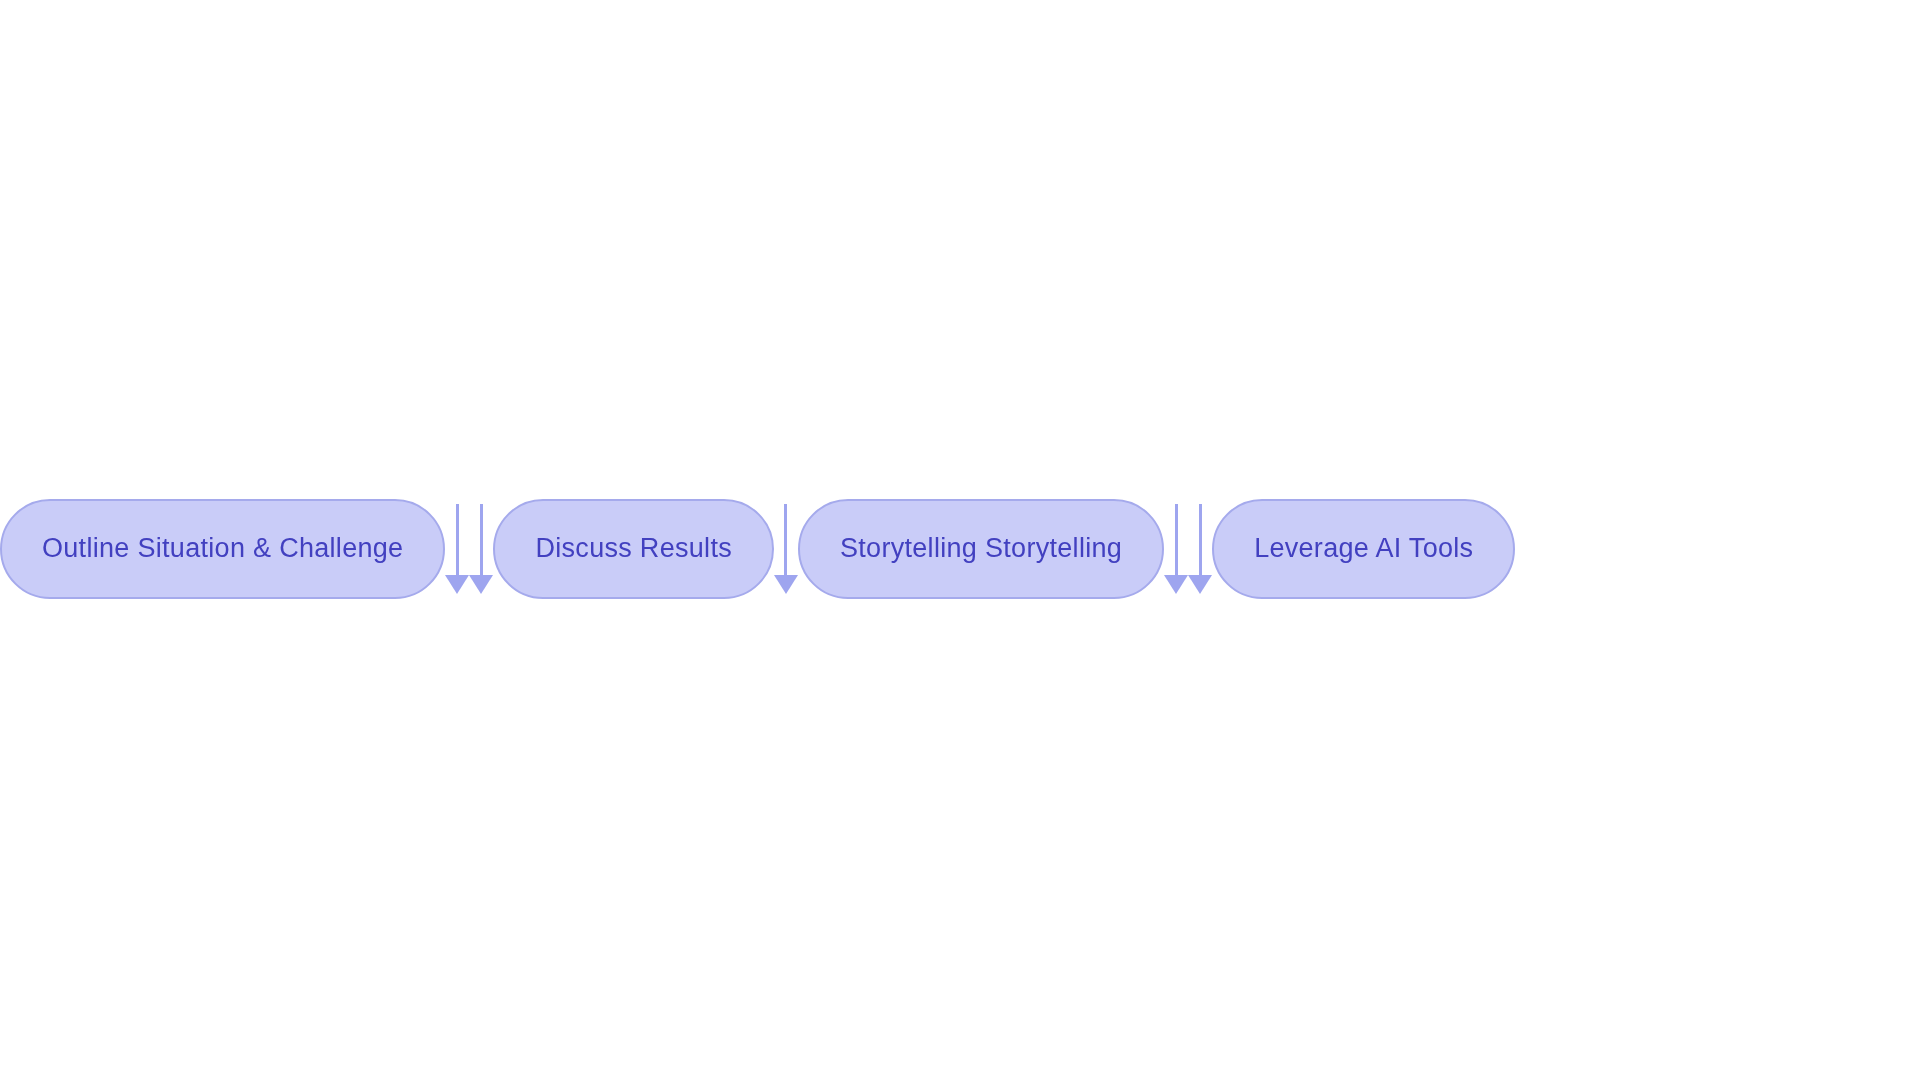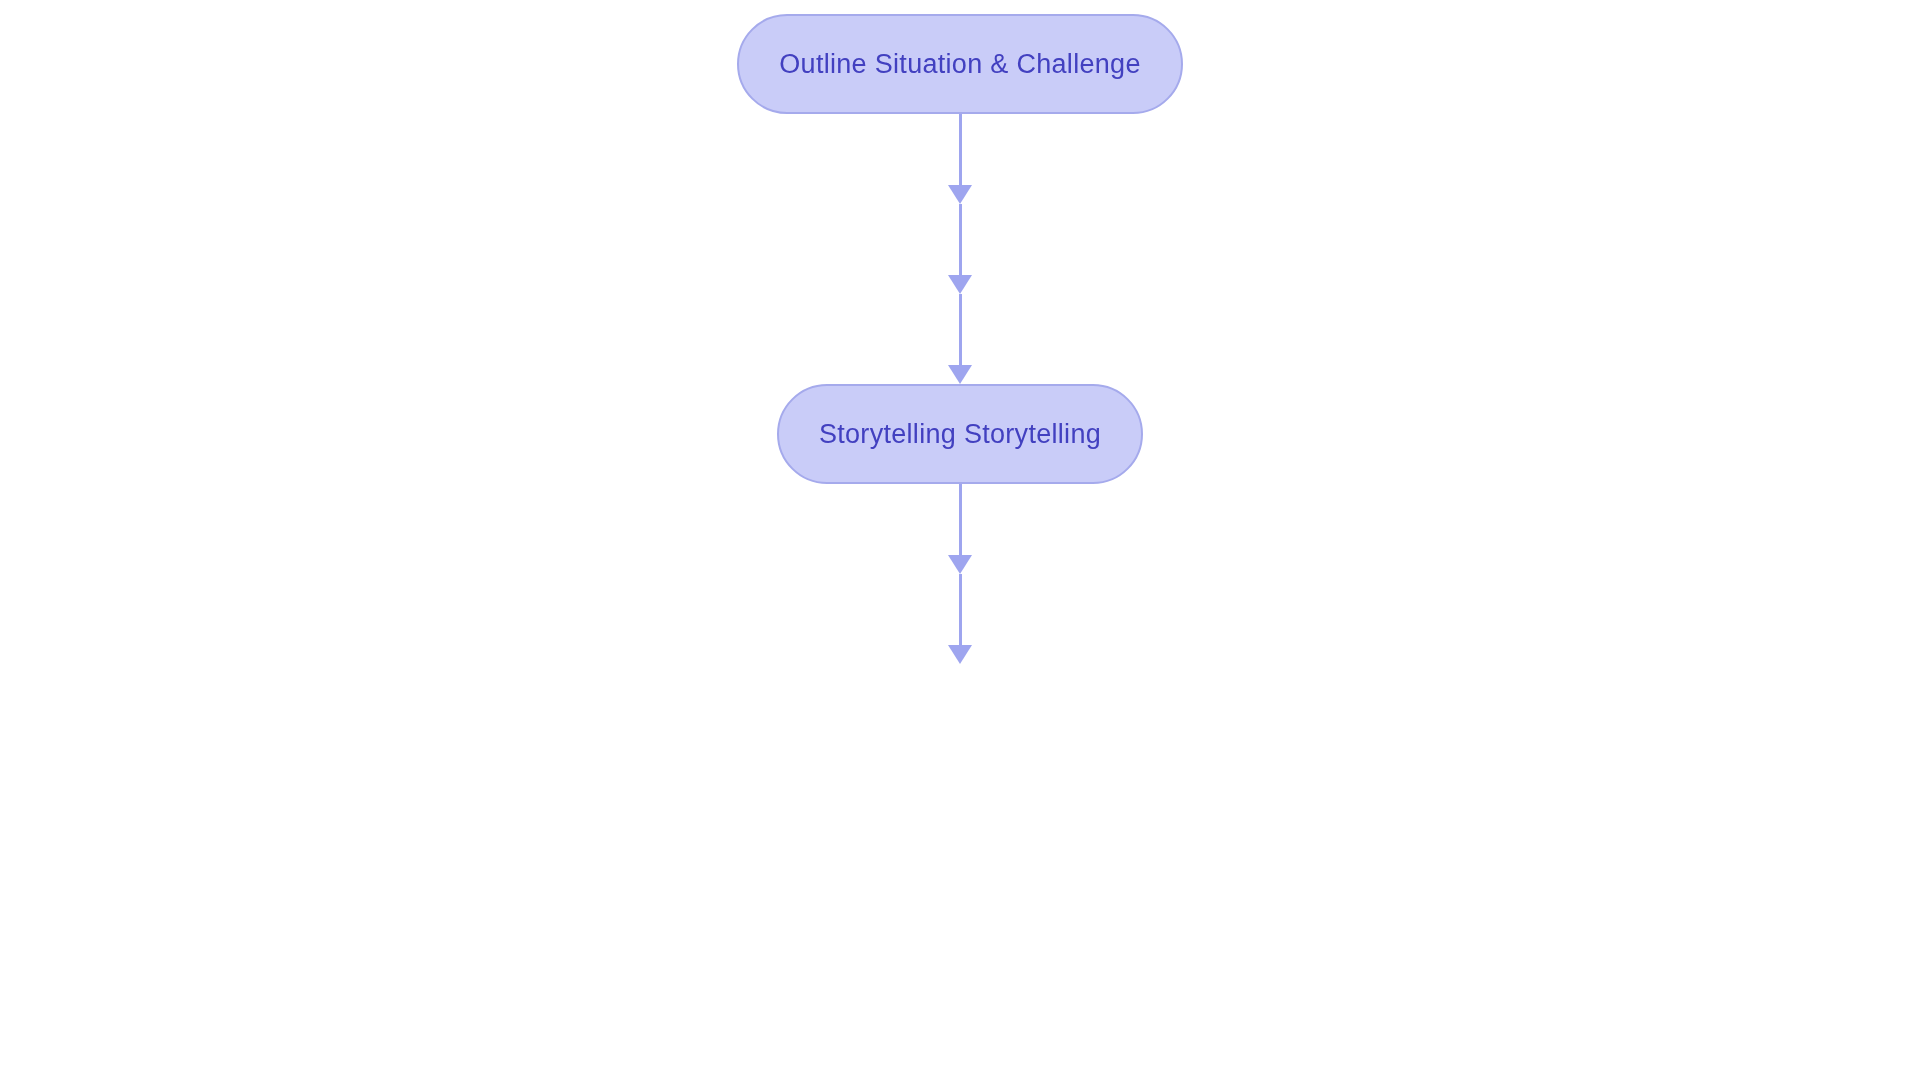--- a/index.html
+++ b/index.html
@@ -15,21 +15,20 @@
     height: 1083px;
     background: var(--background);
     font-family: "Liberation Sans", "DejaVu Sans", sans-serif;
     overflow: hidden;
   }
   .canvas {
     position: relative;
     width: 1920px;
     height: 1083px;
     display: flex;
-    flex-direction: column;
     align-items: center;
     padding-top: 14px;
   }
   .node {
     height: 100px;
     min-width: 240px;
     padding: 0 40px;
     border-radius: 50px;
     background: var(--node-fill);
     border: 2px solid var(--node-border);
@@ -75,20 +74,23 @@
     <div class="arrow-shaft"></div>
     <div class="arrow-head"></div>
   </div>
 
 
   <div class="connector">
     <div class="arrow-shaft"></div>
     <div class="arrow-head"></div>
   </div>
 
+  <div class="node">
+    <span>Discuss Results</span>
+  </div>
 
   <div class="connector">
     <div class="arrow-shaft"></div>
     <div class="arrow-head"></div>
   </div>
 
   <div class="node">
     <span>Storytelling Storytelling</span>
   </div>
 
@@ -96,14 +98,17 @@
     <div class="arrow-shaft"></div>
     <div class="arrow-head"></div>
   </div>
 
 
   <div class="connector">
     <div class="arrow-shaft"></div>
     <div class="arrow-head"></div>
   </div>
 
+  <div class="node">
+    <span>Leverage AI Tools</span>
+  </div>
 
 </div>
 
 </body></html>

